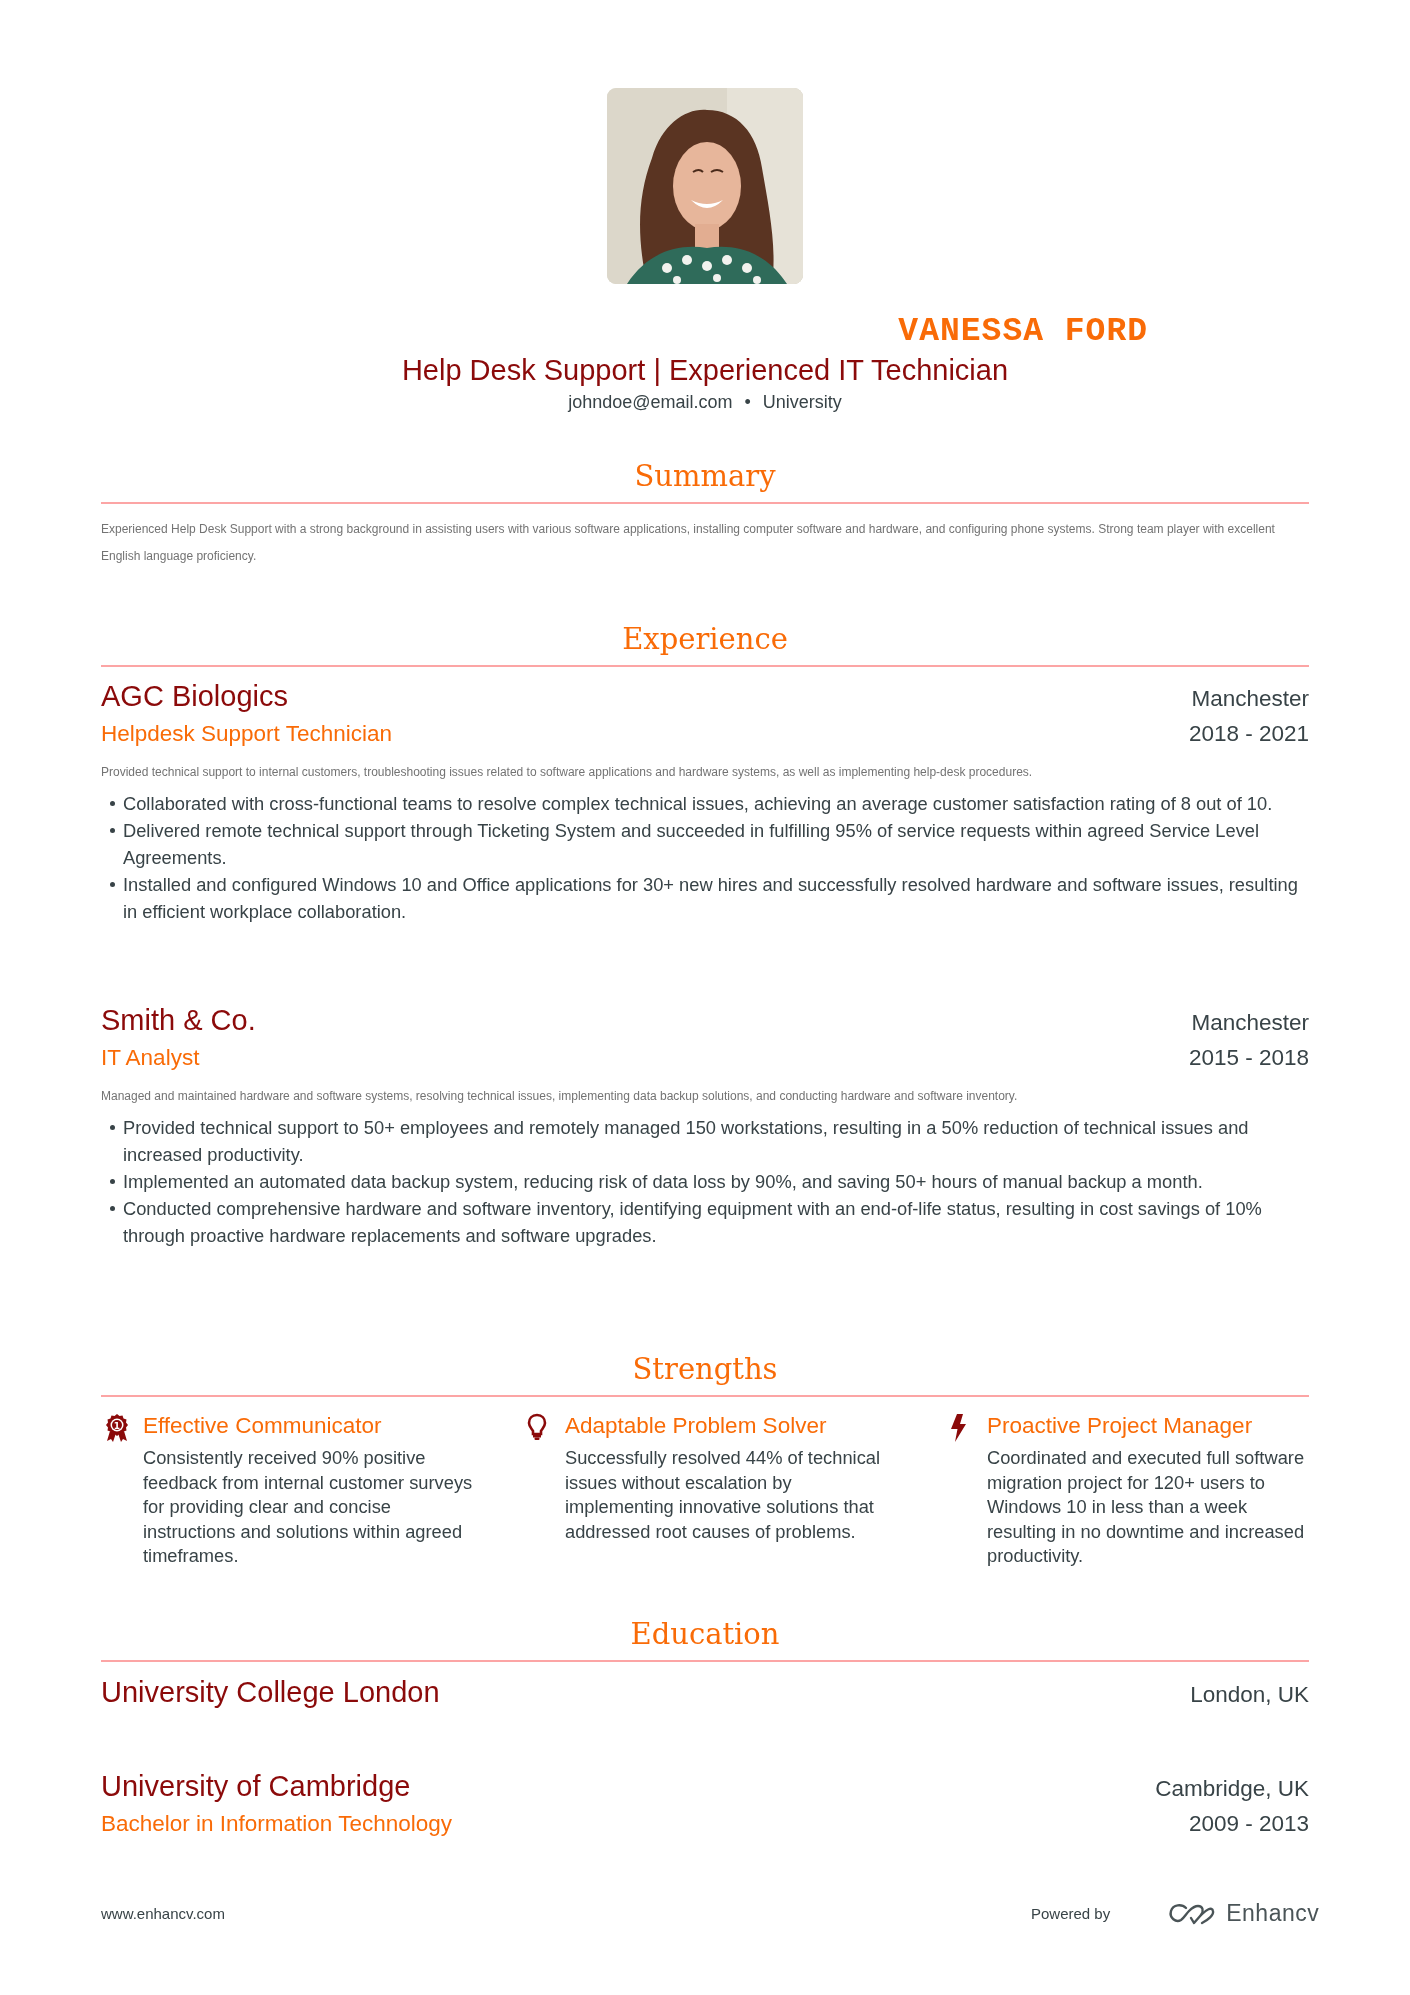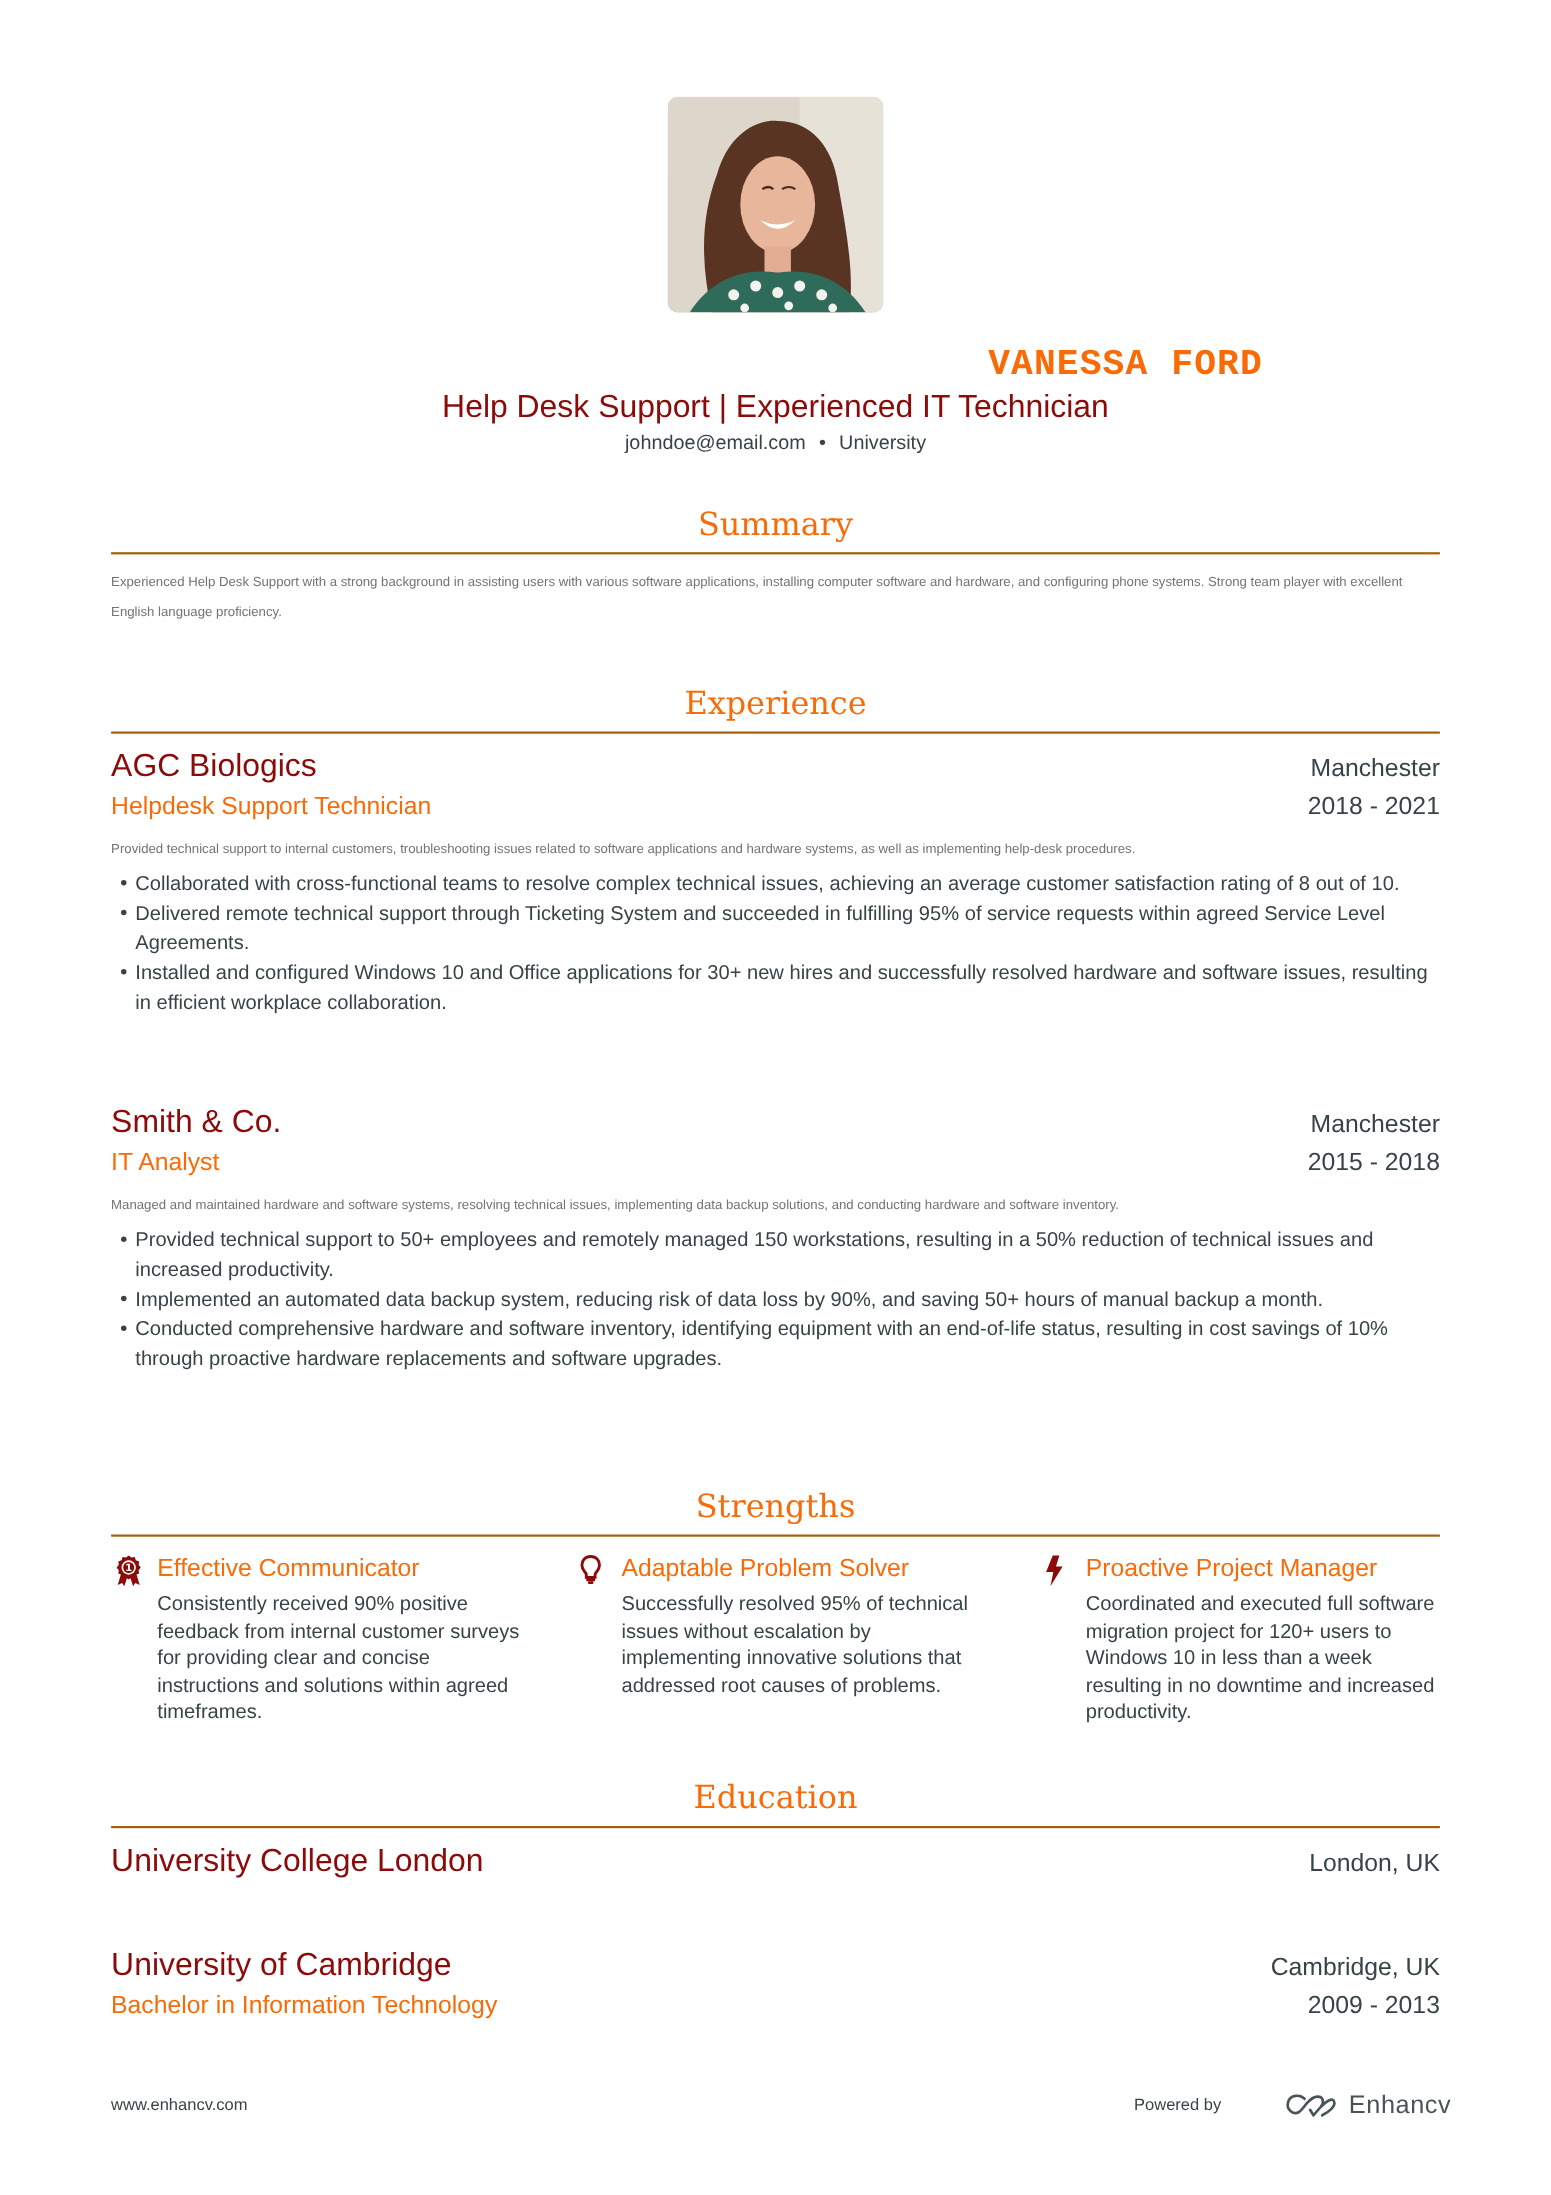--- a/index.html
+++ b/index.html
@@ -29,21 +29,21 @@
     position: absolute; left: 0; width: 1410px; top: 390px; text-align: center;
     font-size: 18px; color: #384347; line-height: 24px;
   }
   .contact .sep { margin: 0 12px; }
 
   
   .section-title {
     position: absolute; left: 101px; width: 1208px; text-align: center;
     font-family: "DejaVu Serif", "Liberation Serif", serif;
     font-size: 29px; color: #f96b07; line-height: 36px;
-    padding-bottom: 8px; border-bottom: 2px solid #a16207;
+    padding-bottom: 8px; border-bottom: 2px solid #fca5a5;
   }
 
   .para { font-size: 12px; line-height: 27px; color: #737373; }
 
   
   .entry { position: absolute; left: 101px; width: 1208px; }
   .entry-row { display: flex; justify-content: space-between; align-items: baseline; }
   .company { font-size: 29px; color: #8b0a0a; line-height: 36px; }
   .location { font-size: 22.5px; color: #384347; line-height: 36px; }
   .role { font-size: 22.5px; color: #f96b07; line-height: 34px; }
@@ -169,21 +169,21 @@
     <div class="strength">
       <div class="s-icon">
         <svg width="20" height="28" viewBox="0 0 20 28">
           <path d="M10 2 C5 2 2 5.5 2 10 C2 13.5 4.5 15.5 6 18 L6 21 L14 21 L14 18 C15.5 15.5 18 13.5 18 10 C18 5.5 15 2 10 2 Z" fill="none" stroke="#8b0a0a" stroke-width="2.6"></path>
           <rect x="6" y="21" width="8" height="3.5" fill="#8b0a0a"></rect>
           <rect x="7.5" y="24.5" width="5" height="2.5" rx="1" fill="#8b0a0a"></rect>
         </svg>
       </div>
       <div>
         <div class="s-title">Adaptable Problem Solver</div>
-        <div class="s-desc">Successfully resolved 95% of technical issues without escalation by implementing innovative solutions that addressed root causes of problems.</div>
+        <div class="s-desc">Successfully resolved 44% of technical issues without escalation by implementing innovative solutions that addressed root causes of problems.</div>
       </div>
     </div>
 
     <div class="strength">
       <div class="s-icon">
         <svg width="18" height="30" viewBox="0 0 18 30">
           <path d="M8 1 L14 1 L11 11 L17 11 L6 29 L8.5 16 L2 16 Z" fill="#8b0a0a"></path>
         </svg>
       </div>
       <div>

